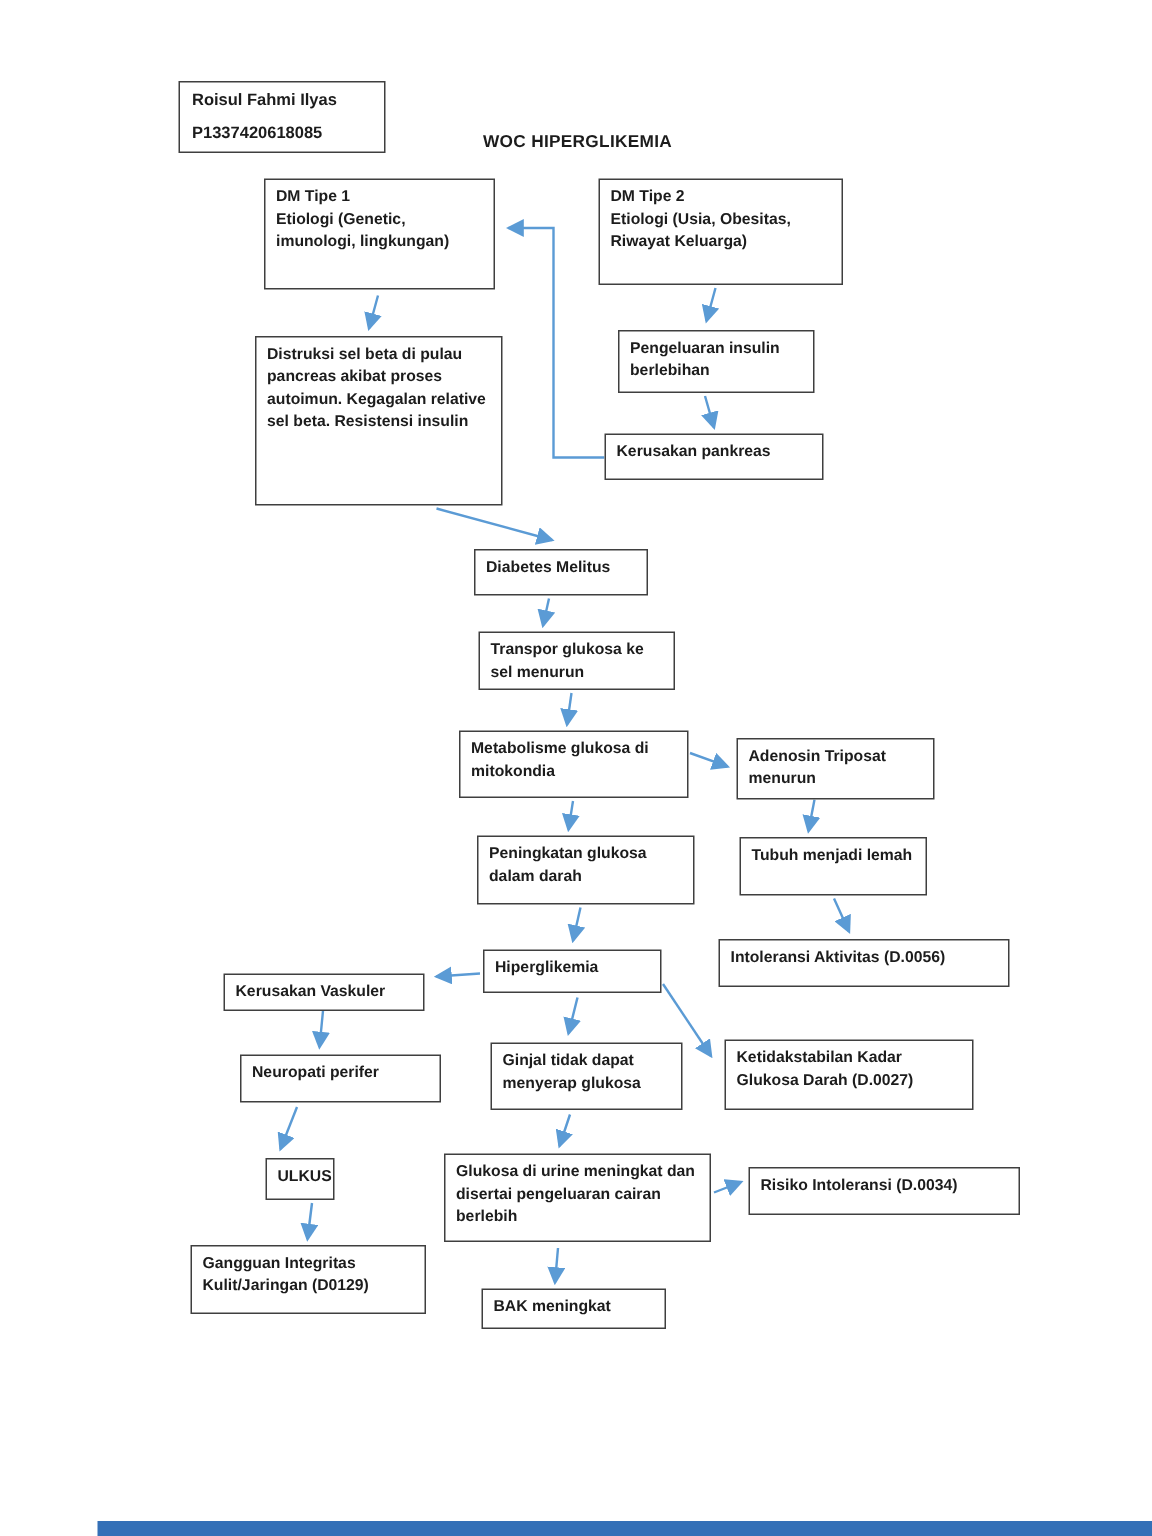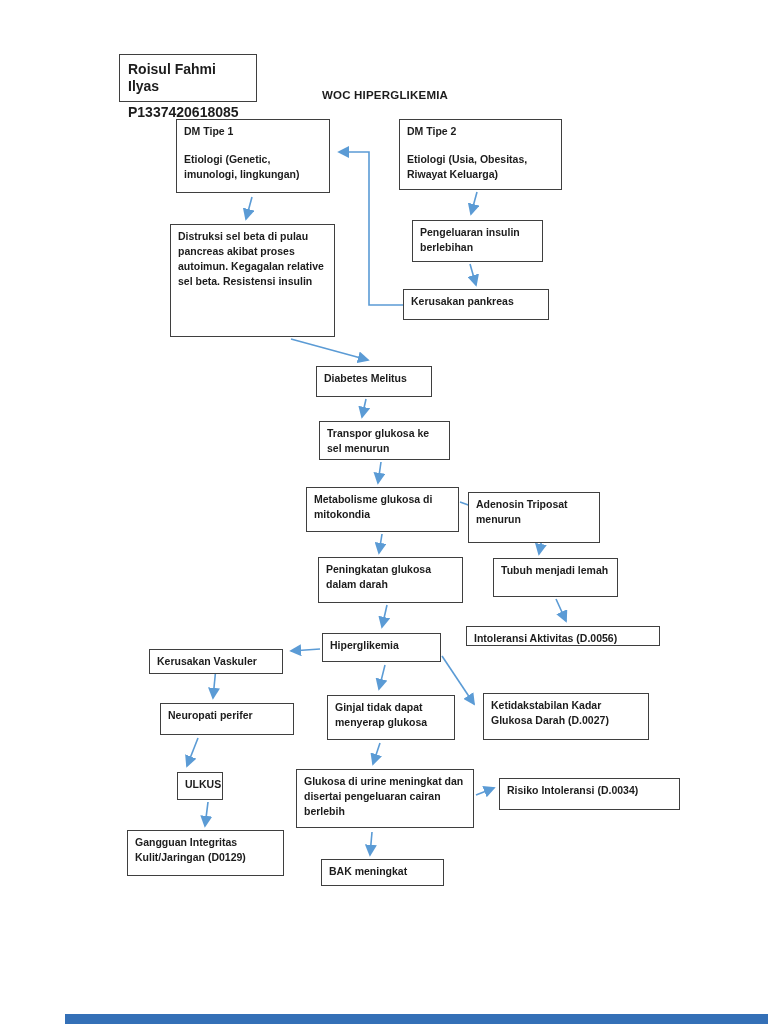--- a/index.html
+++ b/index.html
@@ -8,23 +8,23 @@
     font-family:"Liberation Sans", sans-serif; color:#1c1c1c; overflow:hidden;
   }
   .connectors { position:absolute; left:0; top:0; pointer-events:none; }
   .box {
     position:absolute; box-sizing:border-box; background:#ffffff;
     border:1.5px solid #3f3f3f; padding:4px 7px;
     font-size:10.5px; font-weight:700; line-height:1.42; color:#1c1c1c;
   }
   .vc { display:flex; align-items:flex-start; }
   .nowrap { white-space:nowrap; }
-  .author-box { border-width:1.2px; padding:6px 8px; font-size:14px; line-height:1.2; }
+  .author-box { border-width:1.2px; padding:6px 8px; font-size:11px; line-height:1.2; }
   .author-box .id-line { margin-top:9px; }
-  .sub-gap { margin-top:13px; }
+  .sub-gap { }
   .title {
     position:absolute; left:322px; top:89px; font-size:11.5px; font-weight:700;
     letter-spacing:0.2px; white-space:nowrap;
   }
   .bottombar { position:absolute; left:65px; top:1014px; width:703px; height:10px; background:#3470b7; }
 </style>
 </head>
 <body>
 
 <div class="page">
@@ -94,41 +94,41 @@
   </div>
 
   <div class="box" style="left:319px;top:421px;width:131px;height:39px">
     <div>Transpor glukosa ke sel menurun</div>
   </div>
 
   <div class="box" style="left:306px;top:487px;width:153px;height:45px">
     <div>Metabolisme glukosa di mitokondia</div>
   </div>
 
-  <div class="box" style="left:468px;top:492px;width:132px;height:51px">
+  <div class="box" style="left:491px;top:492px;width:132px;height:41px">
     <div>Adenosin Triposat menurun</div>
   </div>
 
   <div class="box" style="left:318px;top:557px;width:145px;height:46px">
     <div>Peningkatan glukosa dalam darah</div>
   </div>
 
   <div class="box" style="left:493px;top:558px;width:125px;height:39px">
     <div>Tubuh menjadi lemah</div>
   </div>
 
   <div class="box vc nowrap" style="left:149px;top:649px;width:134px;height:25px">
     <div>Kerusakan Vaskuler</div>
   </div>
 
   <div class="box vc nowrap" style="left:322px;top:633px;width:119px;height:29px">
     <div>Hiperglikemia</div>
   </div>
 
-  <div class="box vc nowrap" style="left:466px;top:626px;width:194px;height:20px">
+  <div class="box vc nowrap" style="left:479px;top:626px;width:194px;height:32px">
     <div>Intoleransi Aktivitas (D.0056)</div>
   </div>
 
   <div class="box vc nowrap" style="left:160px;top:703px;width:134px;height:32px">
     <div>Neuropati perifer</div>
   </div>
 
   <div class="box" style="left:327px;top:695px;width:128px;height:45px">
     <div>Ginjal tidak dapat menyerap glukosa</div>
   </div>

